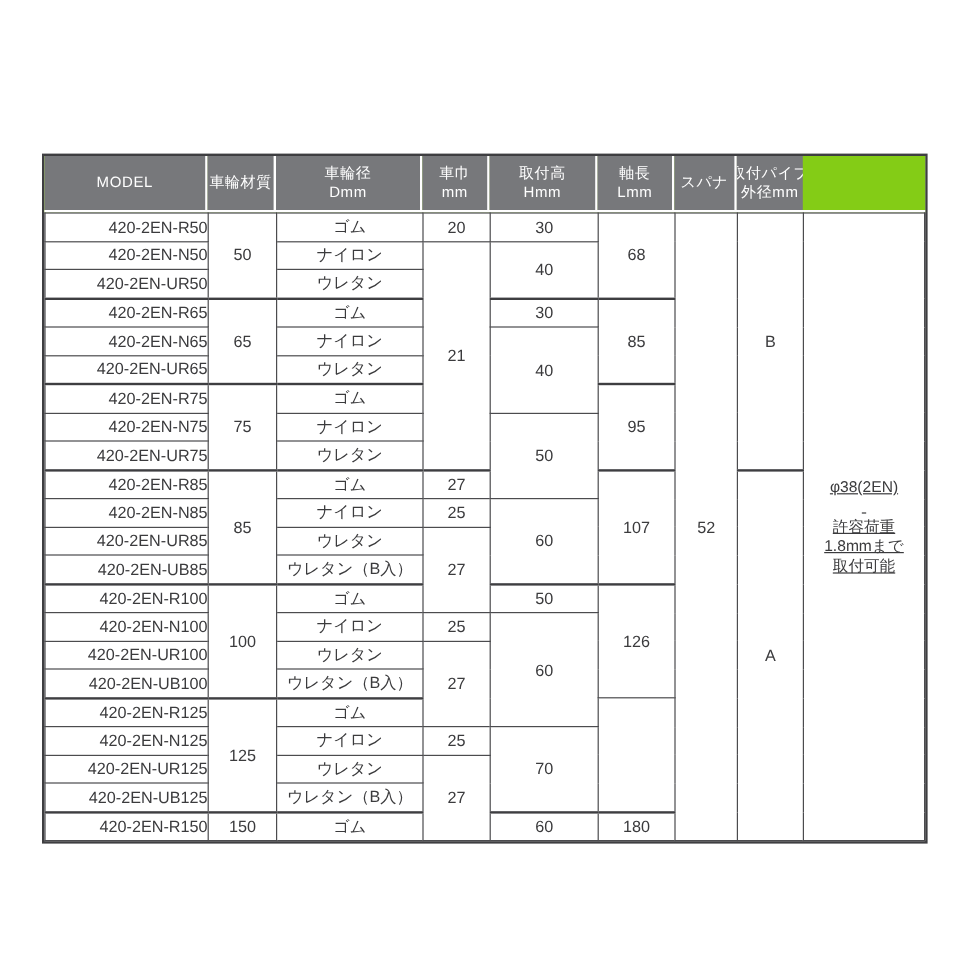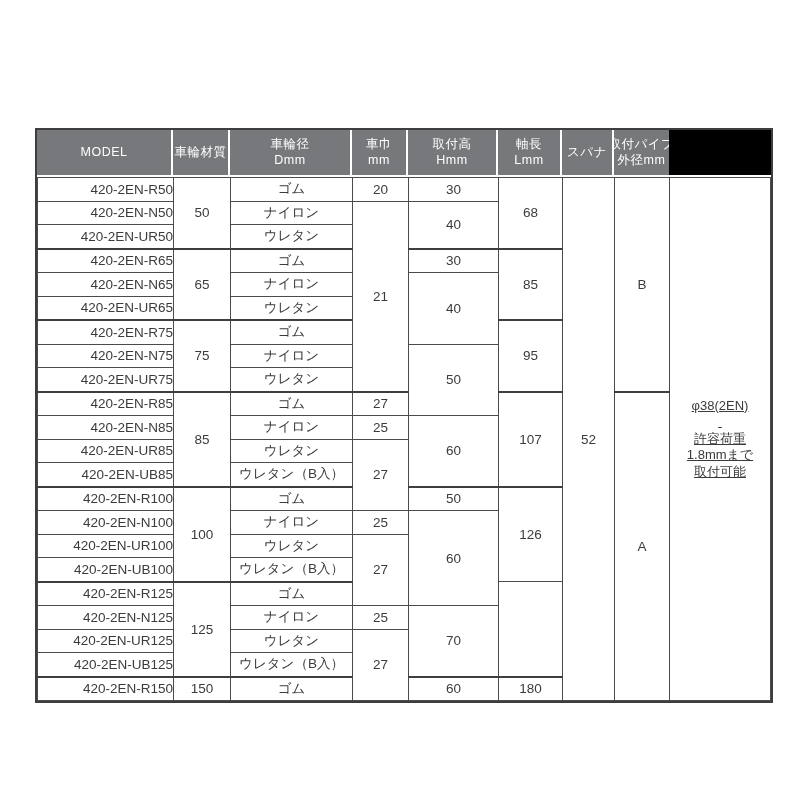--- a/index.html
+++ b/index.html
@@ -9,21 +9,21 @@
     -webkit-font-smoothing:antialiased;
   }
   .tablewrap{
     position:absolute;left:35px;top:128px;
     border:2px solid #3e3e41;
     background:#ffffff;
   }
   
   .thead{
     display:grid;
-    background:#000000;
+    background:#84cc16;
     border-bottom:2px solid #ffffff;
   }
   .th{
     background:#77787b;
     color:#ffffff;
     height:45px;
     display:flex;flex-direction:column;justify-content:center;align-items:center;
     font-size:12.5px;line-height:15.5px;
     border-right:2px solid #ffffff;
     box-sizing:border-box;

